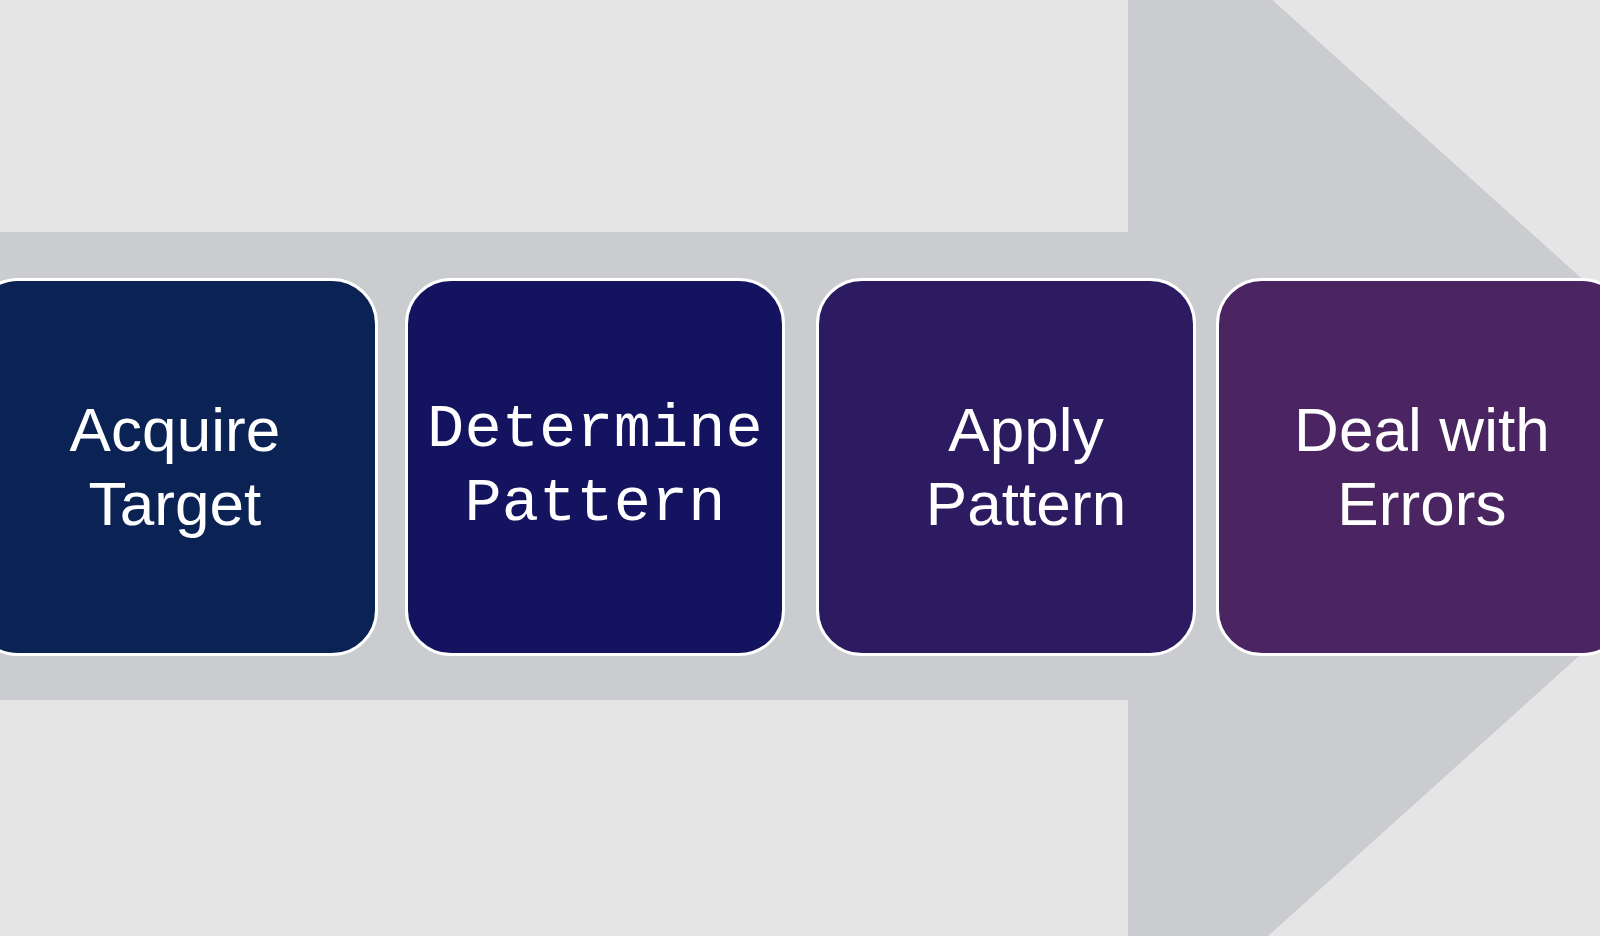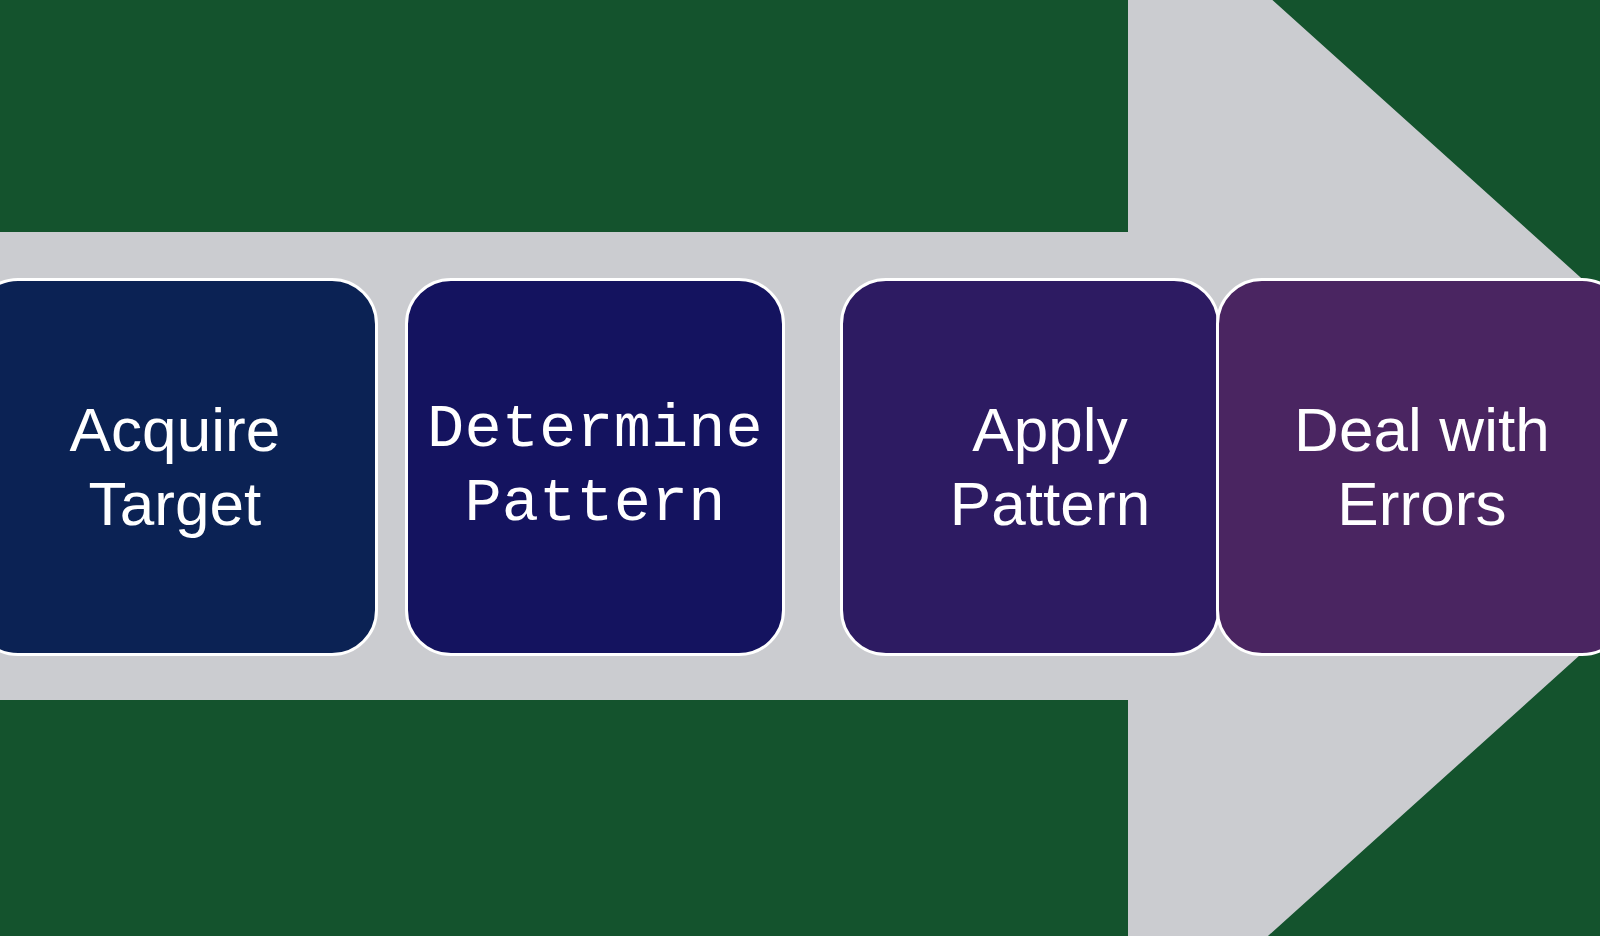--- a/index.html
+++ b/index.html
@@ -48,27 +48,27 @@
     font-size: 62px;
     line-height: 74px;
     font-weight: normal;
     letter-spacing: 0.1px;
     padding: 0 10px;
     white-space: pre-line;
   }
   
   .step-1 { left: -28px;  width: 406px; }
   .step-2 { left: 405px;  width: 380px; }
-  .step-3 { left: 840px;  width: 380px; padding-left: 40px; }
+  .step-3 { left: 816px;  width: 380px; padding-left: 40px; }
   .step-4 { left: 1216px; width: 412px; }
 </style>
 </head>
 <body>
 
-<div id="stage" style="background: #14532d;">
+<div id="stage" style="background: #e5e5e5;">
 
   <svg id="arrow-svg" viewBox="0 0 1600 936" preserveAspectRatio="none">
     <polygon id="arrow-poly" points="-10,232 1128,232 1128,-130 1790,466 1128,1062 1128,700 -10,700" fill="#CBCCD0"></polygon>
   </svg>
 
   <div id="steps">
 
     <div class="step-box step-1" style="background: rgb(11, 34, 84); border-color: rgb(255, 255, 255);">
       <span class="step-label" style="color: rgb(255, 255, 255);">Acquire
 Target</span>

